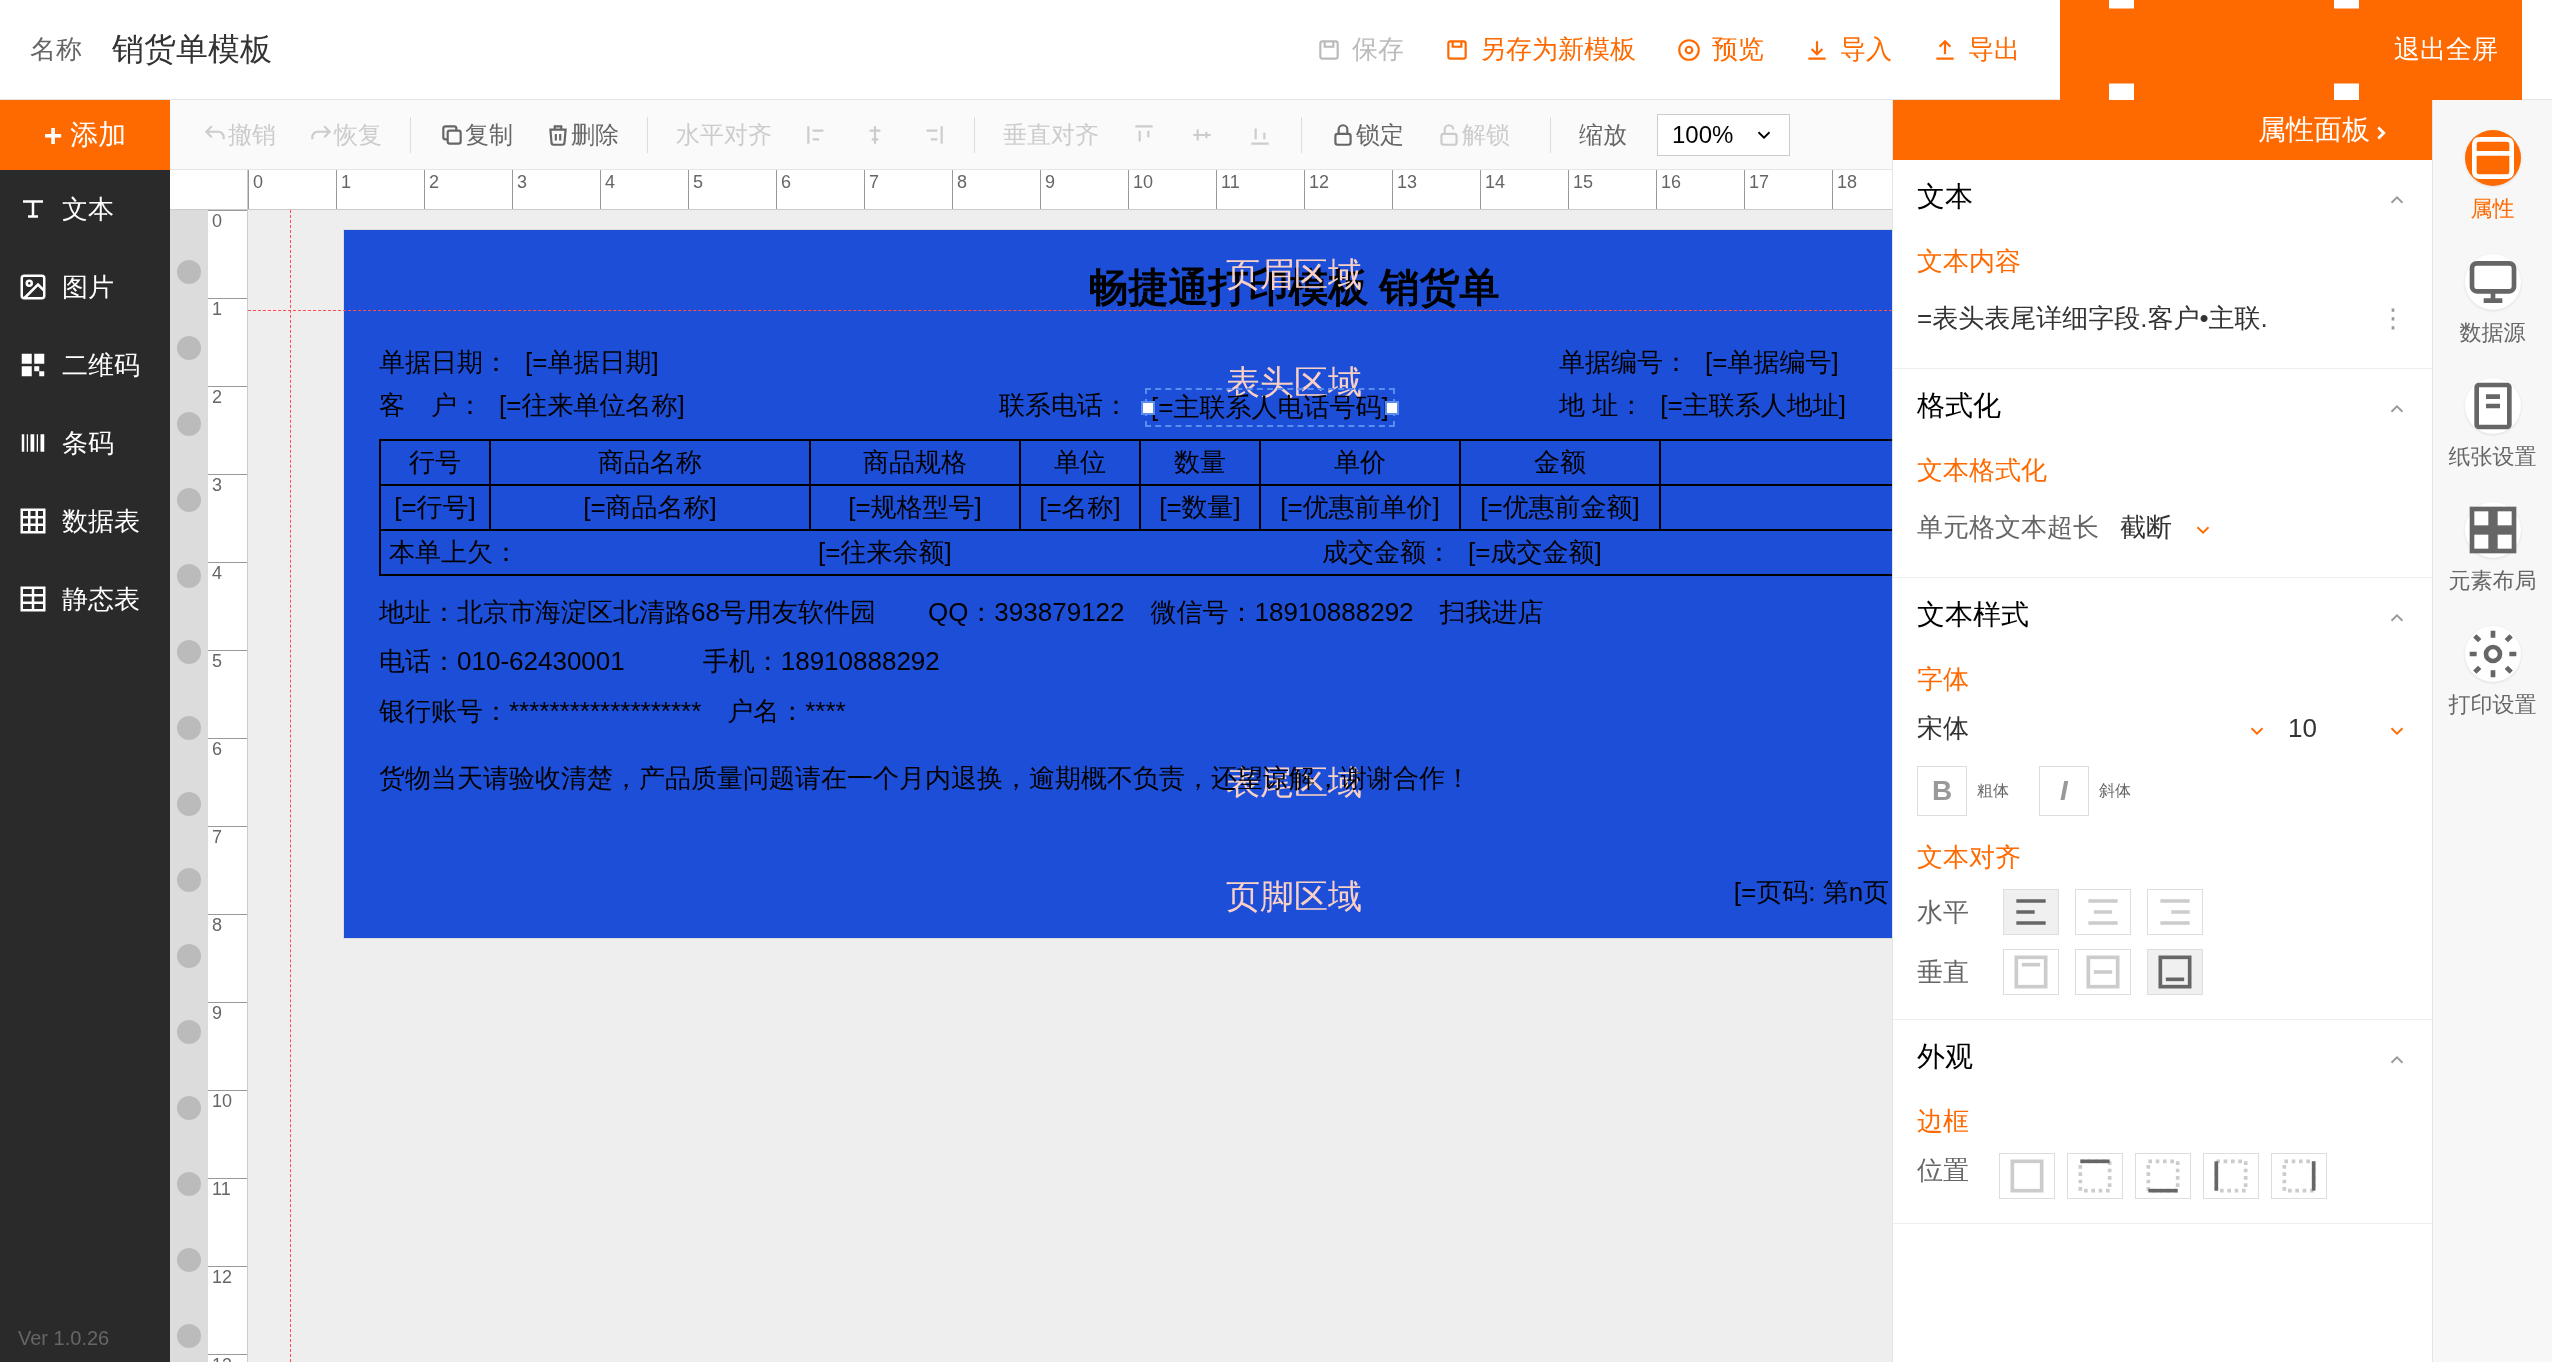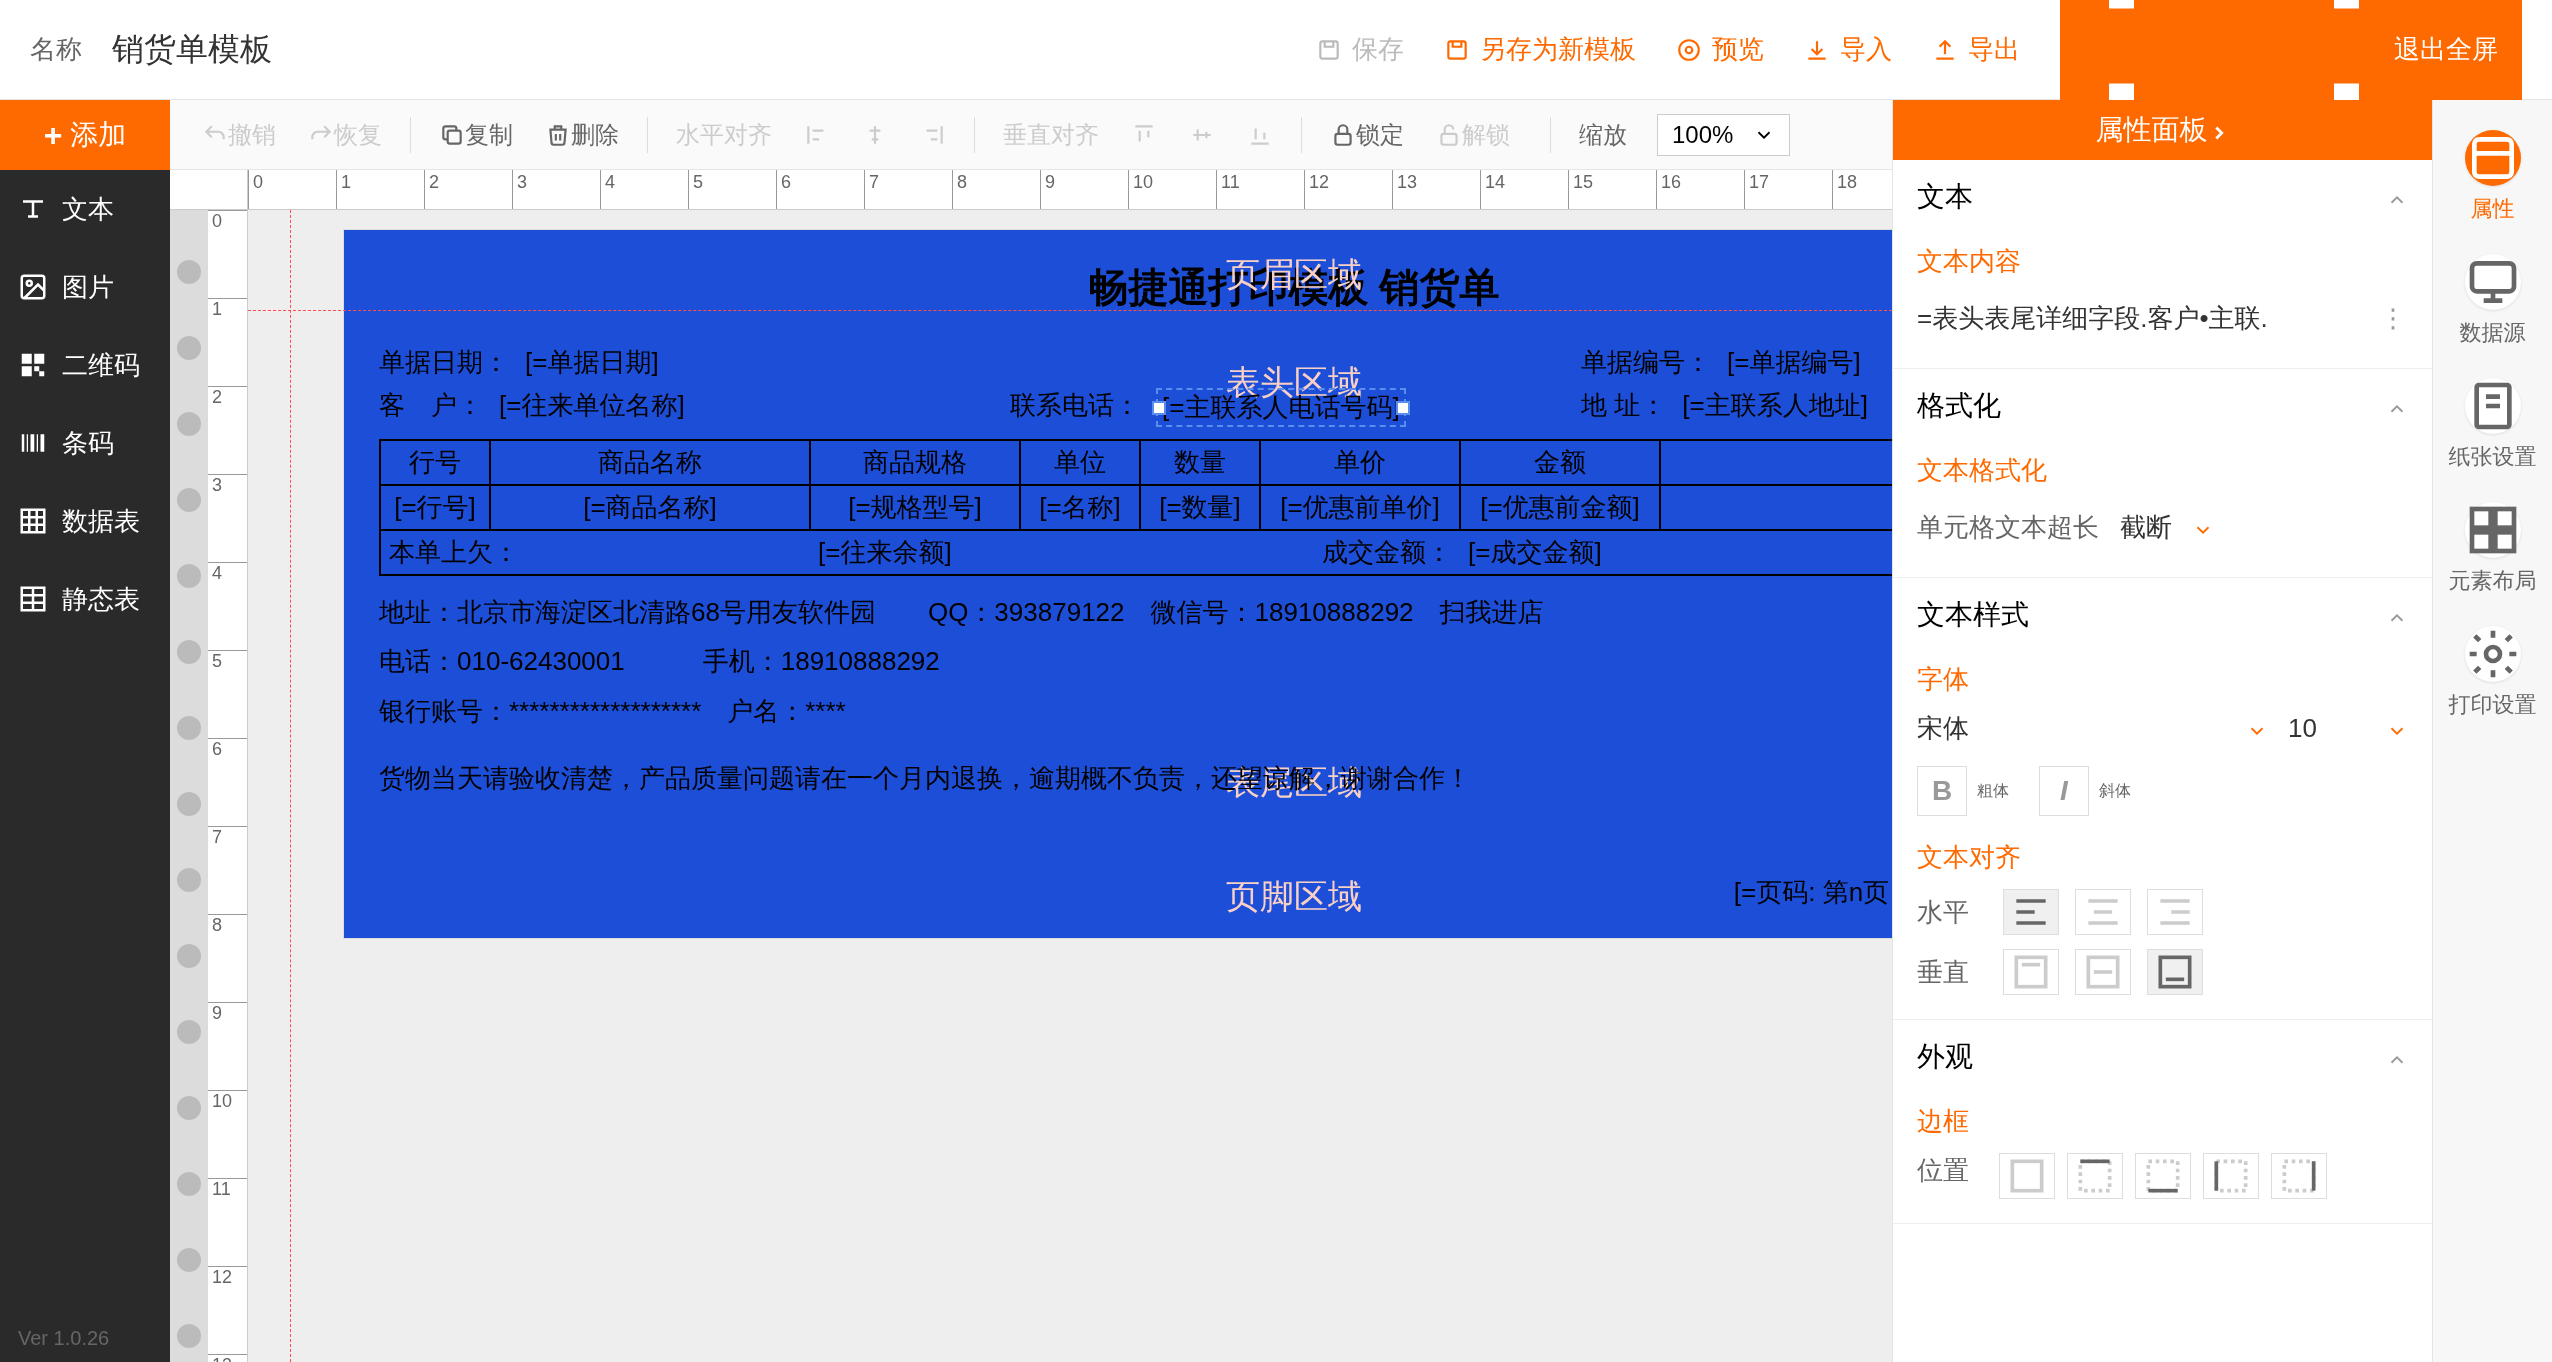--- a/index.html
+++ b/index.html
@@ -44,37 +44,37 @@
   .thumb-strip { position: absolute; top: 40px; left: 0; bottom: 0; width: 38px; background: #dcdcdc; z-index: 2; display: flex; flex-direction: column; align-items: center; padding-top: 50px; gap: 52px; }
   .thumb-strip .dot { width: 24px; height: 24px; border-radius: 50%; background: #bbb; }
   .ruler-corner { position: absolute; top: 0; left: 0; width: 78px; height: 40px; background: #fff; border-right: 1px solid #ccc; border-bottom: 1px solid #ccc; z-index: 3; }
   .guide-h { position: absolute; left: 78px; right: 0; height: 0; border-top: 1px dashed #ff4d4d; z-index: 4; }
   .guide-v { position: absolute; top: 40px; bottom: 0; width: 0; border-left: 1px dashed #ff4d4d; z-index: 4; }
   
   .canvas { position: absolute; top: 60px; left: 174px; width: 1900px; height: 708px; background: #1d4ed8; box-shadow: 0 0 0 1px #ddd; }
   .doc { padding: 30px 35px; font-size: 26px; color: #000; }
   .doc .title { text-align: center; font-size: 40px; font-weight: 600; margin-bottom: 30px; }
   .doc .wm { position: absolute; color: #f9d0c5; font-size: 34px; font-weight: 500; z-index: 0; pointer-events: none; }
-  .doc .row { display: flex; margin-bottom: 8px; position: relative; z-index: 1; gap: 11px; }
+  .doc .row { display: flex; margin-bottom: 8px; position: relative; z-index: 1; }
   .doc .fld { display: flex; gap: 16px; }
   .doc .fld .lbl { white-space: nowrap; }
   .doc .fld .val { white-space: nowrap; }
   .doc .selected { border: 2px dashed #5b8def; padding: 0 4px; position: relative; }
   .doc .selected::before, .doc .selected::after { content: ''; position: absolute; width: 10px; height: 10px; background: #fff; border: 2px solid #5b8def; }
   .doc .selected::before { left: -6px; top: 50%; transform: translateY(-50%); }
   .doc .selected::after { right: -6px; top: 50%; transform: translateY(-50%); }
   .doc table { border-collapse: collapse; width: 100%; margin: 12px 0; position: relative; z-index: 1; }
   .doc table td, .doc table th { border: 2px solid #000; padding: 4px 8px; text-align: center; font-weight: normal; }
   .doc .footer-row td { border: 2px solid #000; }
   .doc .info-block { position: relative; z-index: 1; line-height: 1.9; }
   .doc .pagecode { position: absolute; right: 260px; bottom: 28px; font-size: 26px; z-index: 1; }
   
   
   .props { width: 540px; background: #fff; border-left: 1px solid #e5e5e5; display: flex; flex-direction: column; }
-  .props .header { height: 60px; background: #ff6a00; color: #fff; display: flex; align-items: center; padding: 0 40px; font-size: 28px; justify-content: center; }
+  .props .header { height: 60px; background: #ff6a00; color: #fff; display: flex; align-items: center; padding: 0 40px; font-size: 28px; justify-content: flex-end; }
   .props .section { border-bottom: 1px solid #eee; }
   .props .sec-head { display: flex; justify-content: space-between; align-items: center; padding: 18px 24px; font-size: 28px; cursor: pointer; }
   .props .sec-body { padding: 10px 24px 24px; }
   .props .sub-label { color: #ff6a00; font-size: 26px; margin-bottom: 14px; }
   .props .value-row { display: flex; align-items: center; gap: 3px; font-size: 26px; padding: 8px 0; }
   .props .value-row .val { color: #333; flex: 1; white-space: nowrap; overflow: hidden; text-overflow: ellipsis; }
   .props .value-row .lbl { color: #666; width: 200px; }
   .props .dropdown { border: none; color: #333; font-size: 26px; display: flex; align-items: center; gap: 20px; }
   .props .font-row { display: flex; gap: 20px; align-items: center; }
   .props .style-btns { display: flex; gap: 30px; margin-top: 20px; }

